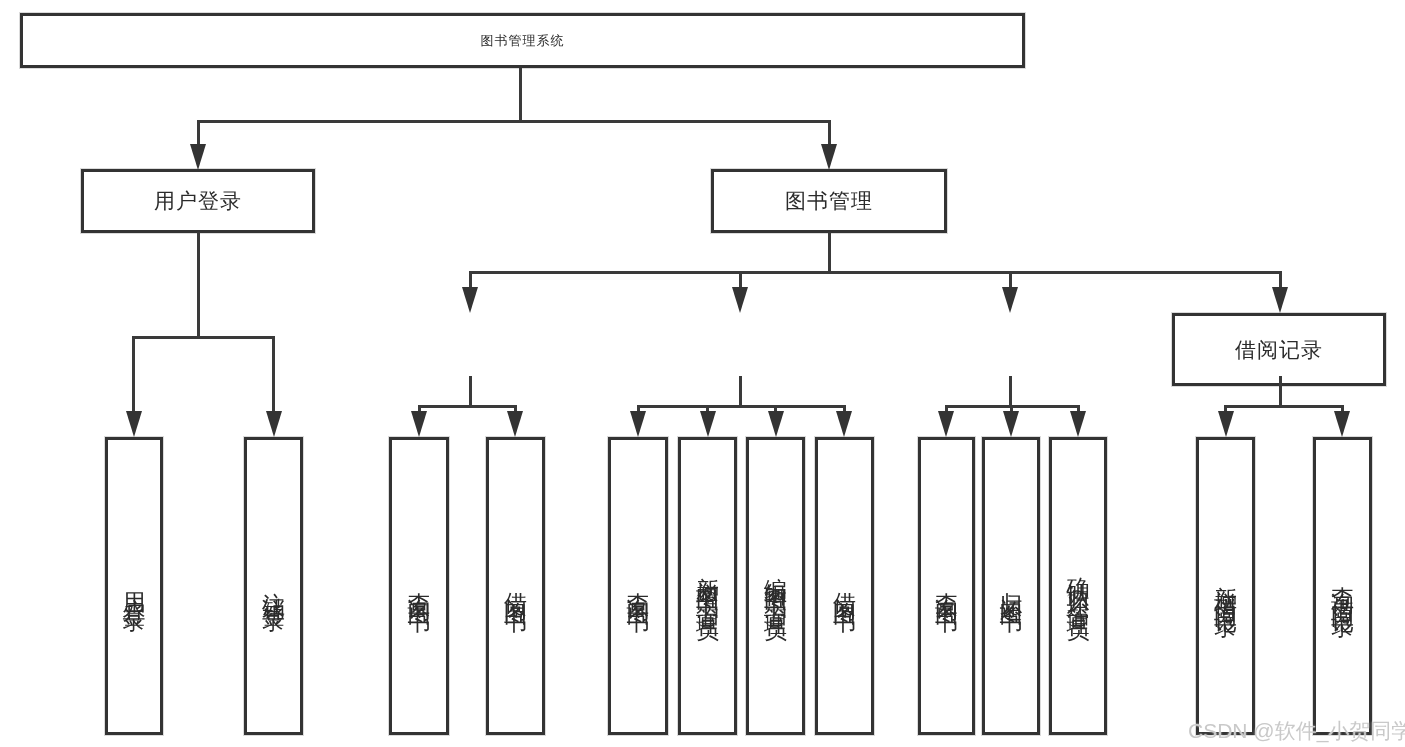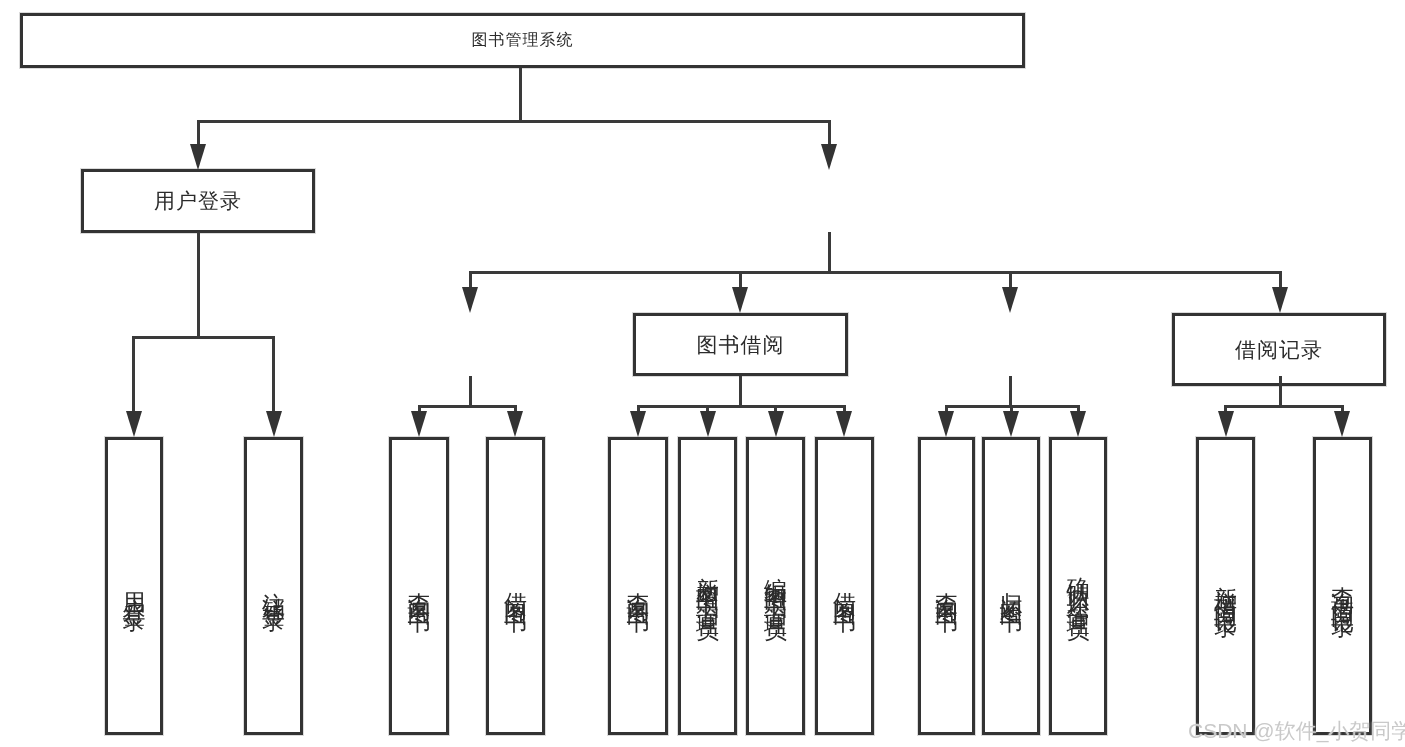--- a/index.html
+++ b/index.html
@@ -19,21 +19,21 @@
     align-items:center;
     justify-content:center;
     color:#2b2b2b;
     box-shadow:0 0 0 1px rgba(175,175,175,.45);
   }
   .node.h span{
     font-size:21px;
     letter-spacing:1px;
     white-space:nowrap;
   }
-  .node.root span{font-size:16px;}
+  .node.root span{font-size:13px;}
   .node.v span{
     writing-mode:vertical-rl;
     text-orientation:mixed;
     font-size:23px;
     letter-spacing:6px;
     line-height:1;
   }
   .hline,.vline{position:absolute;background:#3a3a3a;}
   .hline{height:3px;}
   .vline{width:3px;}
@@ -58,24 +58,24 @@
 
 <div class="canvas">
 
   <div class="node h root" style="left:20px;top:13px;width:1005px;height:55px">
     <span>图书管理系统</span>
   </div>
 
   <div class="node h" style="left:81px;top:169px;width:234px;height:64px">
     <span>用户登录</span>
   </div>
+  <div class="node h" style="left:711px;top:169px;width:236px;height:64px">
+    <span>图书管理</span>
+  </div>
 
-  <div class="node h" style="left:633px;top:313px;width:215px;height:63px">
-    <span>图书借阅</span>
-  </div>
   <div class="node h" style="left:1172px;top:313px;width:214px;height:73px">
     <span>借阅记录</span>
   </div>
 
   <div class="node v" style="left:105px;top:437px;width:58px;height:298px">
     <span>用户登录</span>
   </div>
   <div class="node v" style="left:244px;top:437px;width:59px;height:298px">
     <span>注销登录</span>
   </div>

